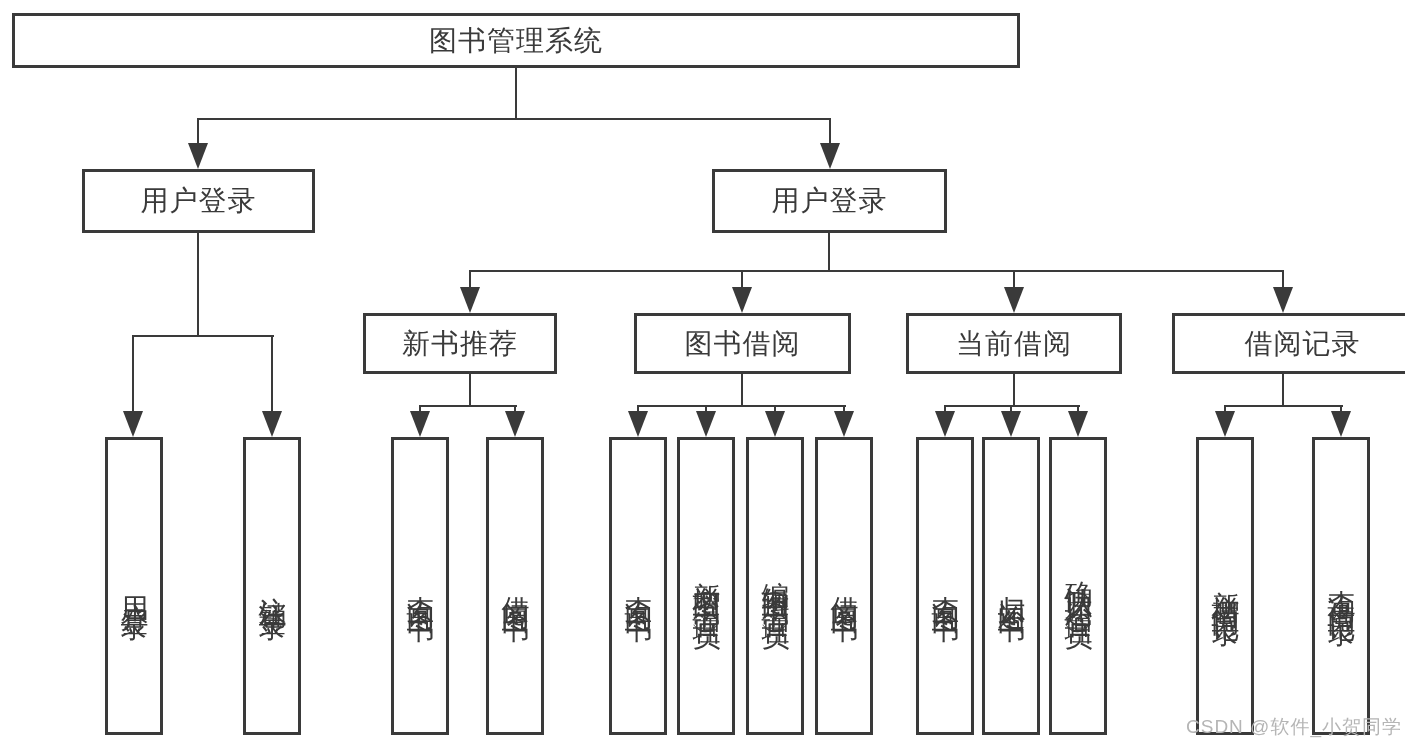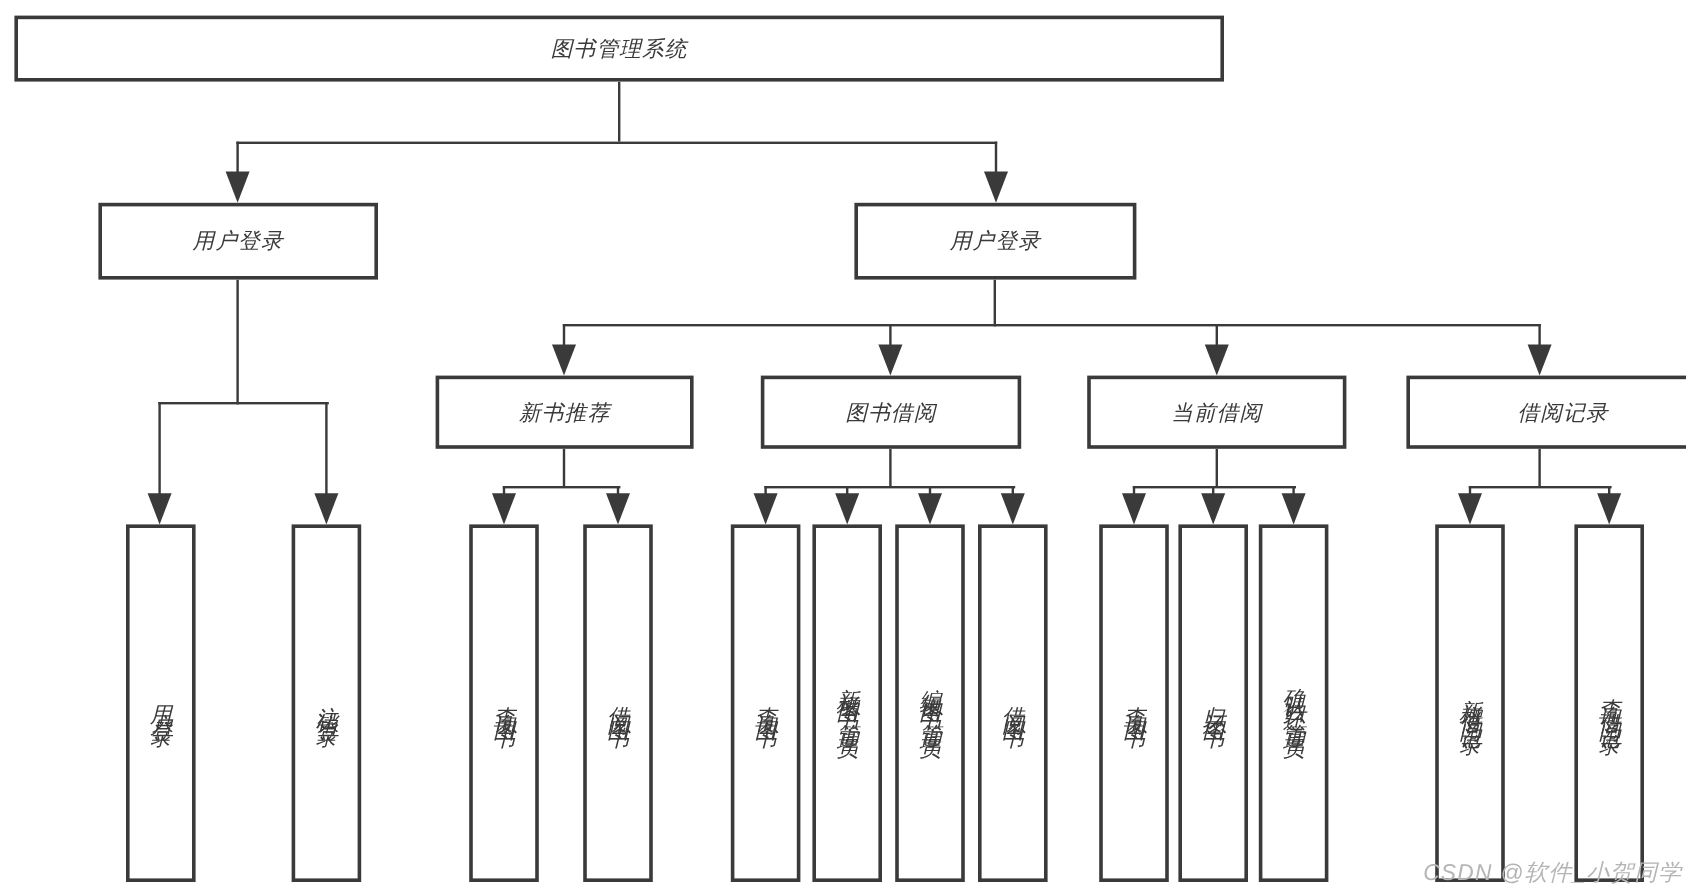--- a/index.html
+++ b/index.html
@@ -15,24 +15,23 @@
   }
   .box{
     position:absolute;
     box-sizing:border-box;
     border:3px solid var(--border,#3a3a3a);
     background:#fff;
     color:var(--text,#3a3a3a);
     display:flex;
     align-items:center;
     justify-content:center;
-    font-size:18px;
+    font-size:28px;
     line-height:1;
     z-index:2;
-    font-style:italic;
   }
   .hbox{letter-spacing:1px;}
   .vbox{
     writing-mode:vertical-rl;
     text-orientation:mixed;
     letter-spacing:6px;
     width:58px;height:298px;
     top:437px;
   }
   .line{
@@ -49,35 +48,34 @@
     z-index:1;
   }
   .watermark{
     position:absolute;
     left:1186px;top:714px;
     font-size:19px;
     color:var(--watermark,#b5b5b5);
     letter-spacing:1px;
     z-index:5;
     white-space:nowrap;
-    font-style:italic;
   }
 </style>
 </head>
 <body>
 
 <div class="canvas">
 
   <div class="box hbox" style="left:12px;top:13px;width:1008px;height:55px">图书管理系统</div>
 
   <div class="box hbox" style="left:82px;top:169px;width:233px;height:64px">用户登录</div>
 
   <div class="box hbox" style="left:712px;top:169px;width:235px;height:64px">用户登录</div>
 
-  <div class="box hbox" style="left:363px;top:313px;width:215px;height:61px">新书推荐</div>
+  <div class="box hbox" style="left:363px;top:313px;width:194px;height:61px">新书推荐</div>
 
   <div class="box hbox" style="left:634px;top:313px;width:217px;height:61px">图书借阅</div>
 
   <div class="box hbox" style="left:906px;top:313px;width:216px;height:61px">当前借阅</div>
 
   <div class="box hbox" style="left:1172px;top:313px;width:261px;height:61px">借阅记录</div>
 
   <div class="box vbox" style="left:105px">用户登录</div>
   <div class="box vbox" style="left:243px">注销登录</div>
 

